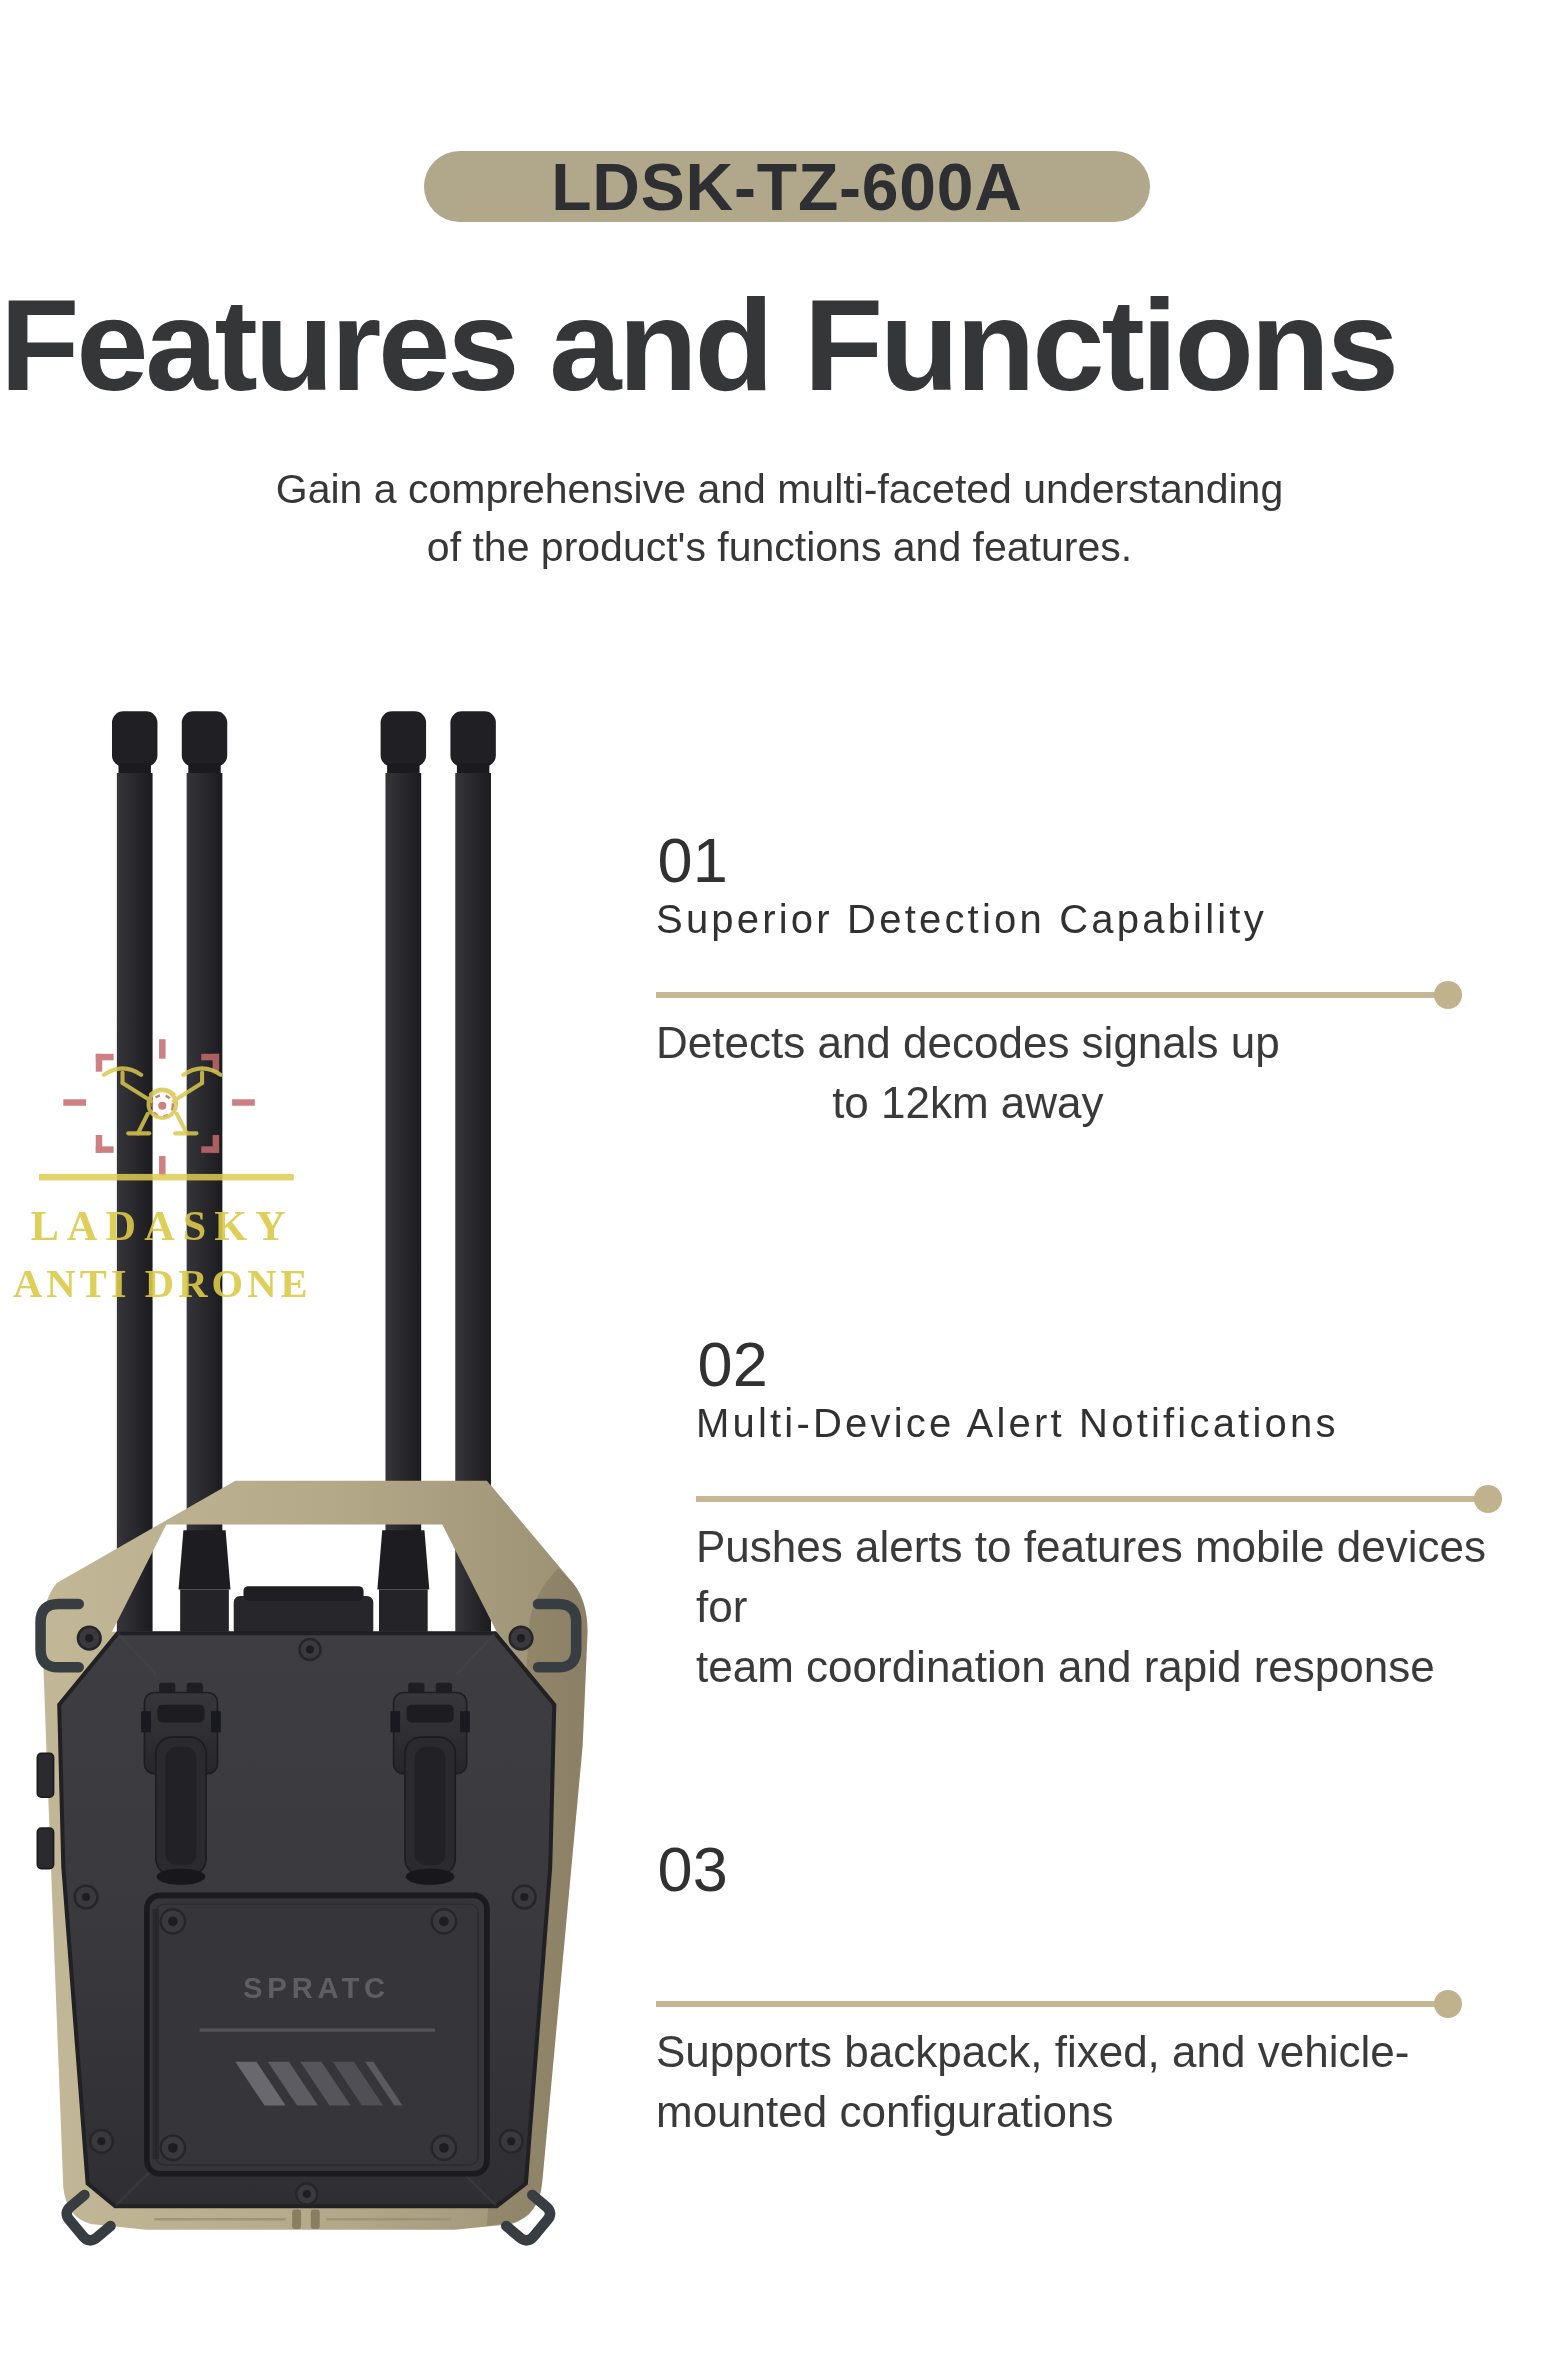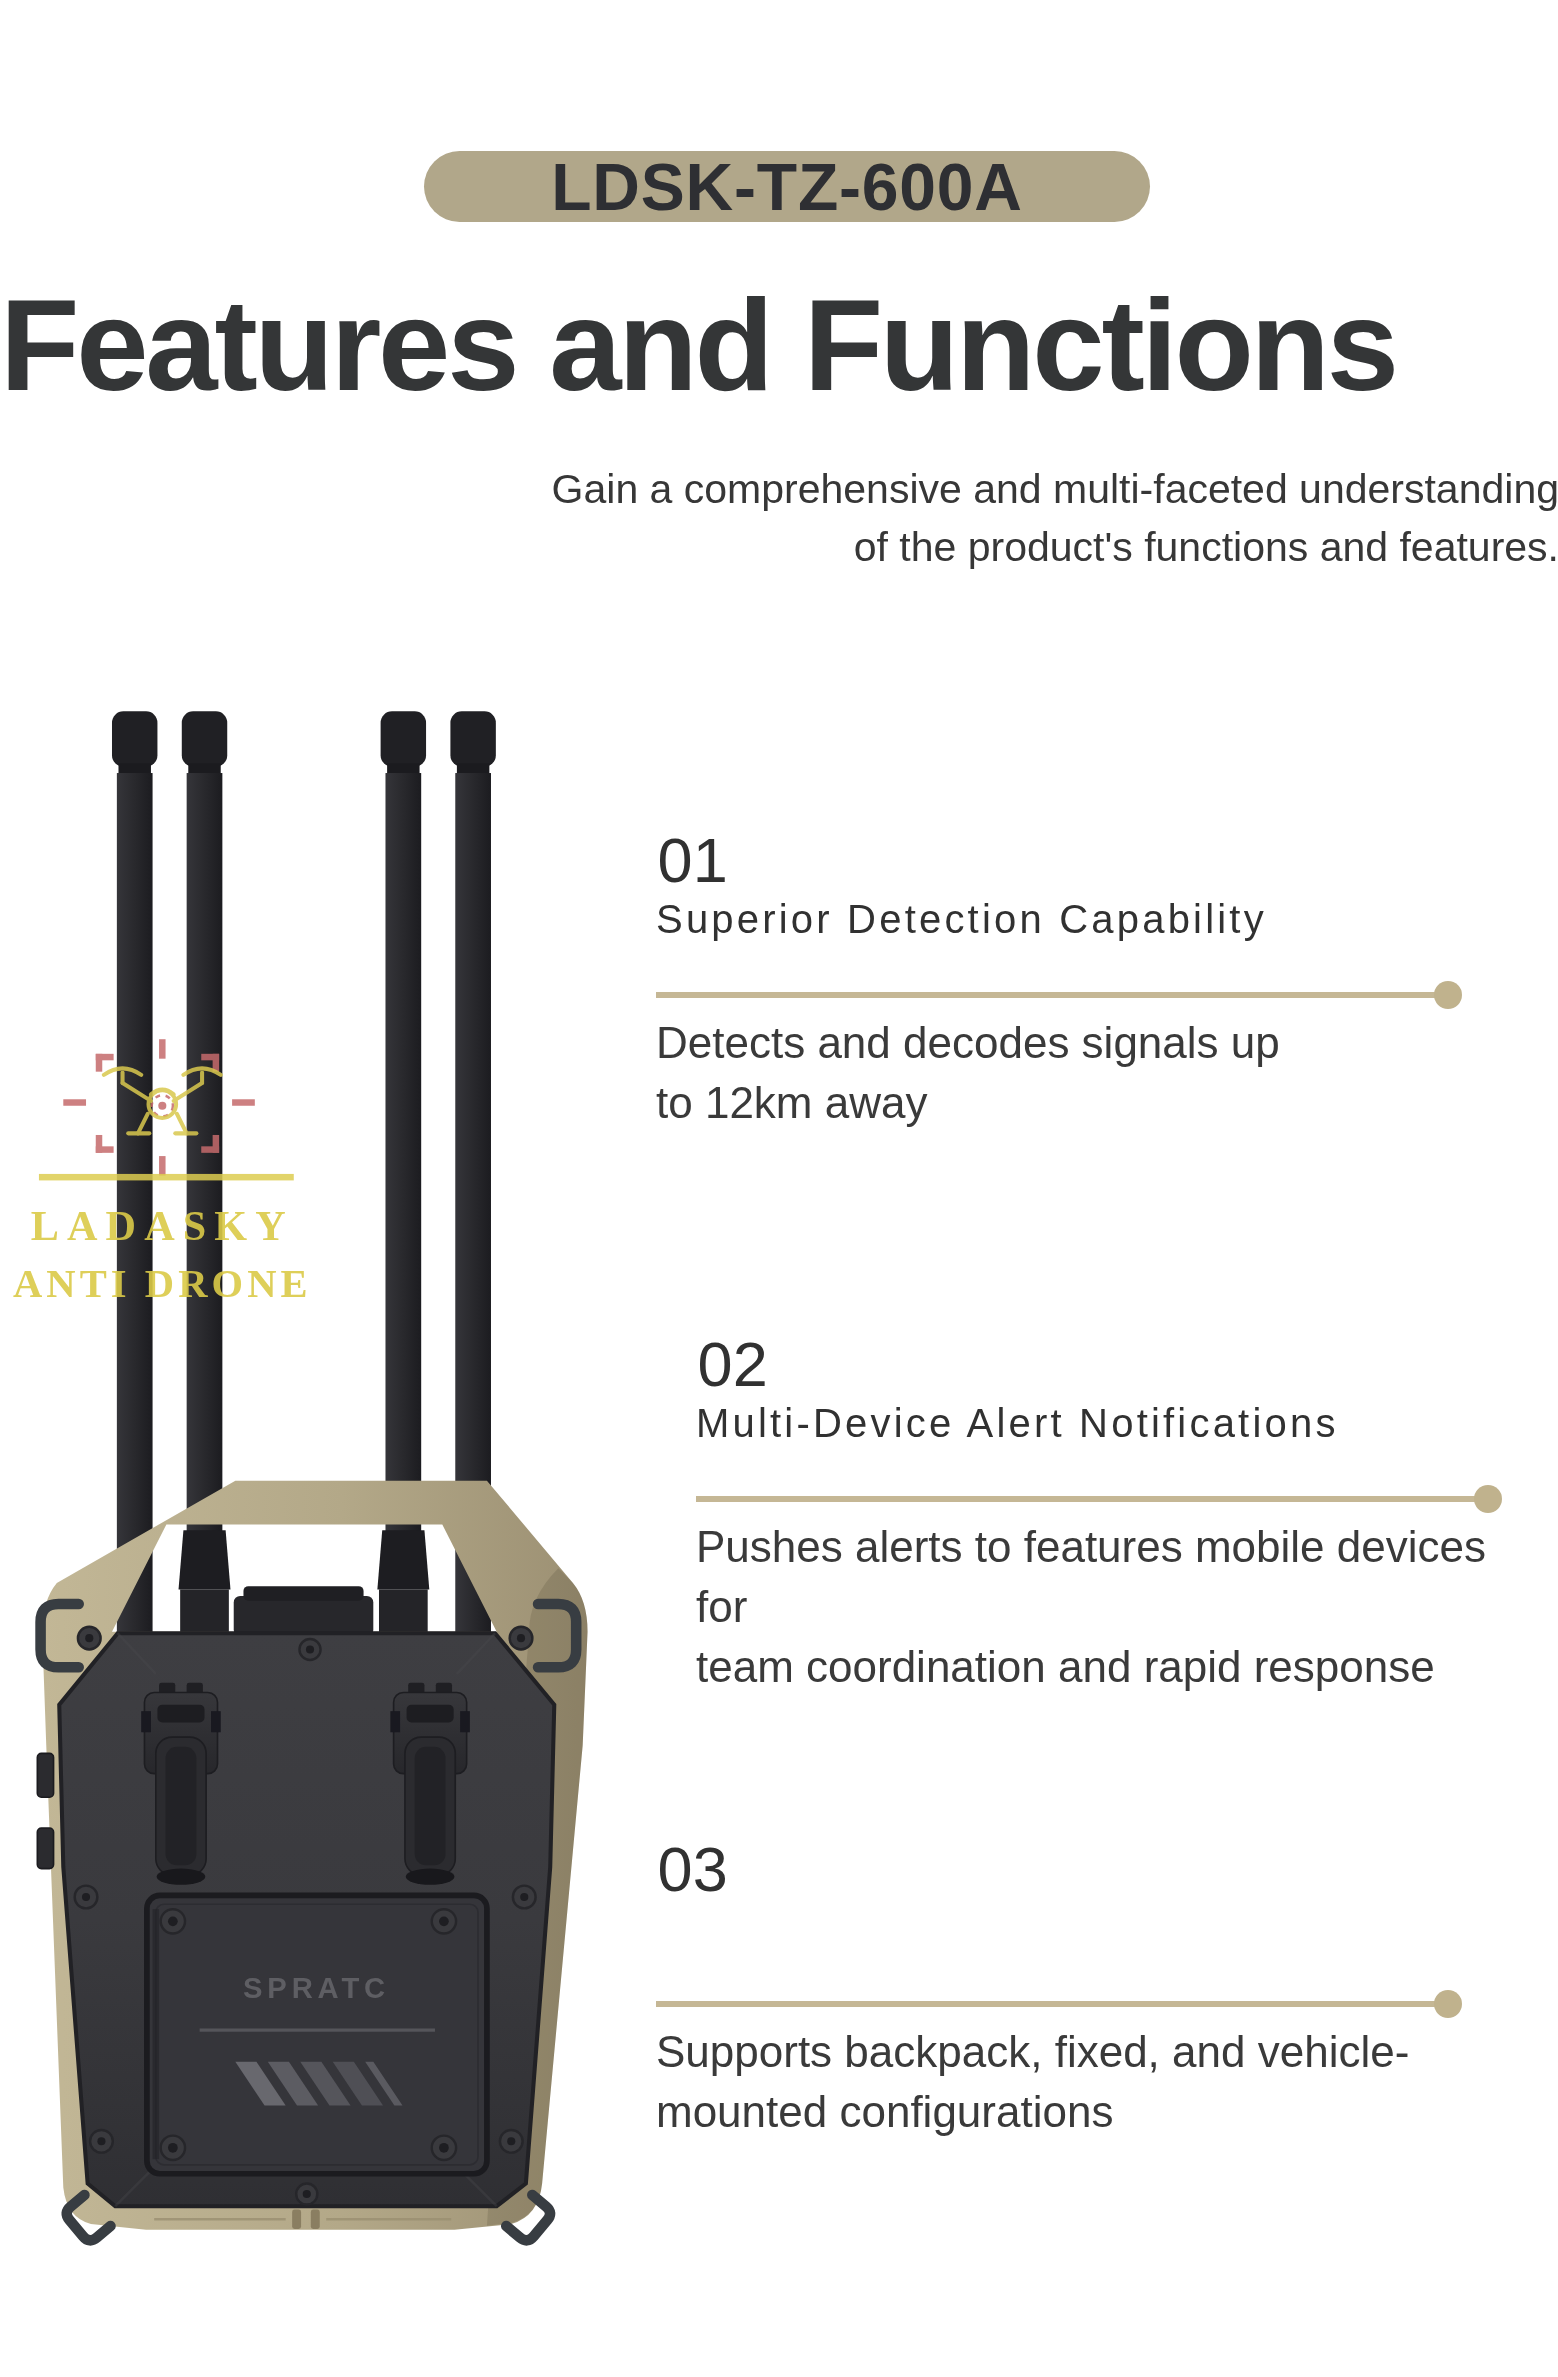--- a/index.html
+++ b/index.html
@@ -6,33 +6,33 @@
   .page{position:relative;width:1559px;height:2377px;background:#ffffff;overflow:hidden;
         font-family:"Liberation Sans",sans-serif;color:#333;}
   
   .badge{position:absolute;left:424px;top:151px;width:726px;height:71px;border-radius:36px;
          background:#b1a78a;display:flex;align-items:center;justify-content:center;
          font-size:66px;font-weight:600;color:#2e2f33;letter-spacing:0.8px;}
   
   .title{position:absolute;left:0;top:279px;width:1559px;text-align:left;
          font-size:130px;line-height:133px;font-weight:600;letter-spacing:-3.2px;color:#343637;}
   
-  .subtitle{position:absolute;left:0;top:460px;width:1559px;text-align:right;
+  .subtitle{position:absolute;left:0;top:460px;width:1559px;text-align:center;
             font-size:41px;line-height:58px;color:#373737;white-space:pre-line;}
   
   .section{position:absolute;left:656px;width:828px;height:341px;}
   .sec-number{position:absolute;top:0;left:1.6px;font-size:63px;line-height:65px;font-weight:500;color:#313131;}
   .sec-heading{position:absolute;top:62px;left:0;font-size:40px;line-height:58px;font-weight:500;
                letter-spacing:3.2px;color:#313131;white-space:nowrap;}
   .sec-divider{position:absolute;top:153px;left:0;display:flex;align-items:center;}
   .sec-line{width:785px;height:5.7px;background:#c5b795;}
   .sec-dot{width:28px;height:28px;border-radius:50%;background:#c0b28d;margin-left:-7.3px;}
   .sec-body{position:absolute;top:185px;left:0;font-size:44px;line-height:60px;color:#3a3a3a;
             white-space:pre-line;}
-  .s1{top:828px;} .s2{top:1332px;margin-left:40px;} .s3{top:1837px;}
+  .s1{top:828px;text-align:center;} .s2{top:1332px;margin-left:40px;} .s3{top:1837px;}
   .device-svg{position:absolute;left:0;top:698px;width:633px;height:1567px;}
   .spratc{font-family:"Liberation Sans",sans-serif;font-size:36px;font-weight:bold;letter-spacing:6px;fill:#5e5e63;}
   .wm-text{font-family:"Liberation Serif",serif;font-weight:bold;fill:#dbca48;opacity:.9;}
 </style>
 </head>
 <body>
 
 <div class="page">
 
   <div class="badge">LDSK-TZ-600A</div>

